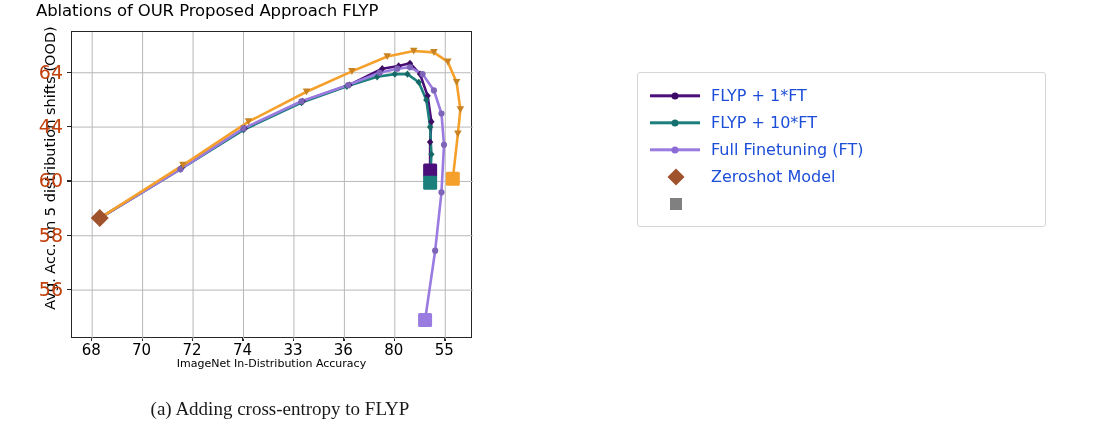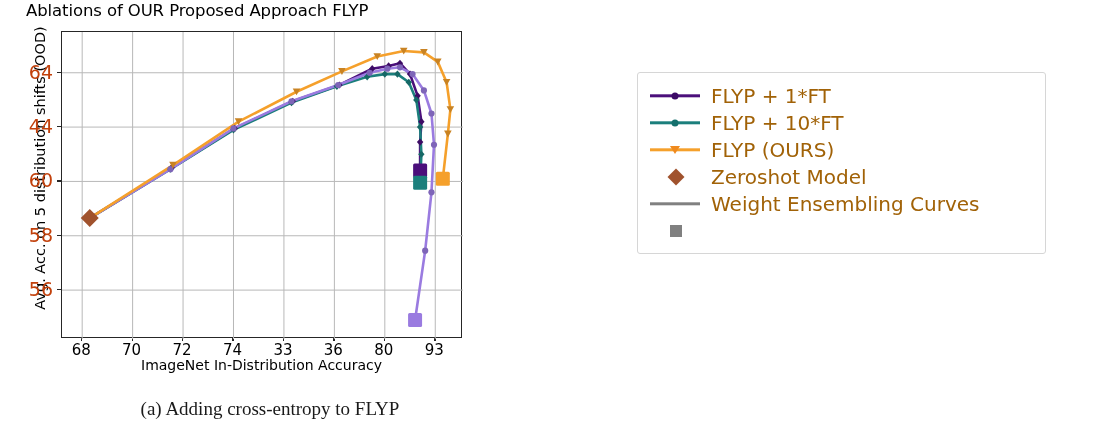--- a/index.html
+++ b/index.html
@@ -17,21 +17,21 @@
 
   
   #figure-root {
     position: absolute;
     left: 0; top: 0;
     width: 1095px; height: 438px;
   }
 
   .panel { position: absolute; }
 
-  #panel-a { left: 0; top: 0; width: 540px; height: 438px; }
+  #panel-a { left: 10px; top: 0; width: 540px; height: 438px; }
   #panel-b { left: 540px; top: 0; width: 555px; height: 438px; }
 
   
   #chart-area {
     position: absolute;
     left: 0; top: 0;
     width: 540px;
     height: 385px;
   }
 
@@ -78,21 +78,21 @@
     color: #000000;
     white-space: nowrap;
   }
 
   #xlabel {
     position: absolute;
     left: 61px;
     top: 357px;
     width: 401px;
     text-align: center;
-    font-size: 14px;
+    font-size: 11px;
     color: #000000;
     white-space: nowrap;
   }
 
   .xtick-label {
     position: absolute;
     font-size: 15px;
     color: #000000;
     transform: translateX(-50%);
     top: 341px;
@@ -190,22 +190,22 @@
   .legend-square {
     position: absolute;
     left: 22px;
     top: 50%;
     width: 12px;
     height: 12px;
     transform: translate(0, -50%);
   }
 
   .legend-label {
-    font-size: 20px;
-    color: #a16207;
+    font-size: 16px;
+    color: #1d4ed8;
     white-space: nowrap;
   }
 
   
   .caption {
     position: absolute;
     font-family: "Liberation Serif", serif;
     font-size: 19px;
     color: #1a1a1a;
     white-space: nowrap;
@@ -236,21 +236,21 @@
           <div class="xtick-label" style="left: 182.057px;">72</div>
           <div class="tickmark-x" style="left: 182.057px;"></div>
           <div class="xtick-label" style="left: 232.497px;">74</div>
           <div class="tickmark-x" style="left: 232.497px;"></div>
           <div class="xtick-label" style="left: 282.937px;">33</div>
           <div class="tickmark-x" style="left: 282.937px;"></div>
           <div class="xtick-label" style="left: 333.377px;">36</div>
           <div class="tickmark-x" style="left: 333.377px;"></div>
           <div class="xtick-label" style="left: 383.818px;">80</div>
           <div class="tickmark-x" style="left: 383.818px;"></div>
-          <div class="xtick-label" style="left: 434.258px;">93</div>
+          <div class="xtick-label" style="left: 434.258px;">55</div>
           <div class="tickmark-x" style="left: 434.258px;"></div>
           <div class="ytick-label" style="top: 289.097px; text-align: right;">56</div>
           <div class="tickmark-y" style="top: 289.097px;"></div>
           <div class="ytick-label" style="top: 234.761px;">58</div>
           <div class="tickmark-y" style="top: 234.761px;"></div>
           <div class="ytick-label" style="top: 180.425px;">60</div>
           <div class="tickmark-y" style="top: 180.425px;"></div>
           <div class="ytick-label" style="top: 126.088px;">44</div>
           <div class="tickmark-y" style="top: 126.088px;"></div>
           <div class="ytick-label" style="top: 71.7522px;">64</div>
@@ -358,42 +358,36 @@
       </div>
 
       <div class="legend-row">
         <span class="legend-key">
           <span class="legend-line" style="background:#1B7F7C"></span>
           <span class="legend-dot" style="background:#15706D"></span>
         </span>
         <span class="legend-label">FLYP + 10*FT</span>
       </div>
 
-
-      <div class="legend-row">
-        <span class="legend-key">
-          <span class="legend-line" style="background:#F5A02B"></span>
-          <span class="legend-tri" style="border-top:8px solid #F08A1E;"></span>
-        </span>
-        <span class="legend-label">FLYP (OURS)</span>
-      </div>
+      <div class="legend-row">
+        <span class="legend-key">
+          <span class="legend-line" style="background:#9A7BE0"></span>
+          <span class="legend-dot" style="background:#8C6BD6"></span>
+        </span>
+        <span class="legend-label">Full Finetuning (FT)</span>
+      </div>
+
 
       <div class="legend-row">
         <span class="legend-key">
           <span class="legend-diamond" style="background:#A0522D"></span>
         </span>
         <span class="legend-label">Zeroshot Model</span>
       </div>
 
-      <div class="legend-row">
-        <span class="legend-key">
-          <span class="legend-line" style="background:#808080"></span>
-        </span>
-        <span class="legend-label">Weight Ensembling Curves</span>
-      </div>
 
       <div class="legend-row">
         <span class="legend-key">
           <span class="legend-square" style="background:#808080"></span>
         </span>
       </div>
 
     </div>
 
     <div class="caption" id="caption-b">(b) Legend</div>

